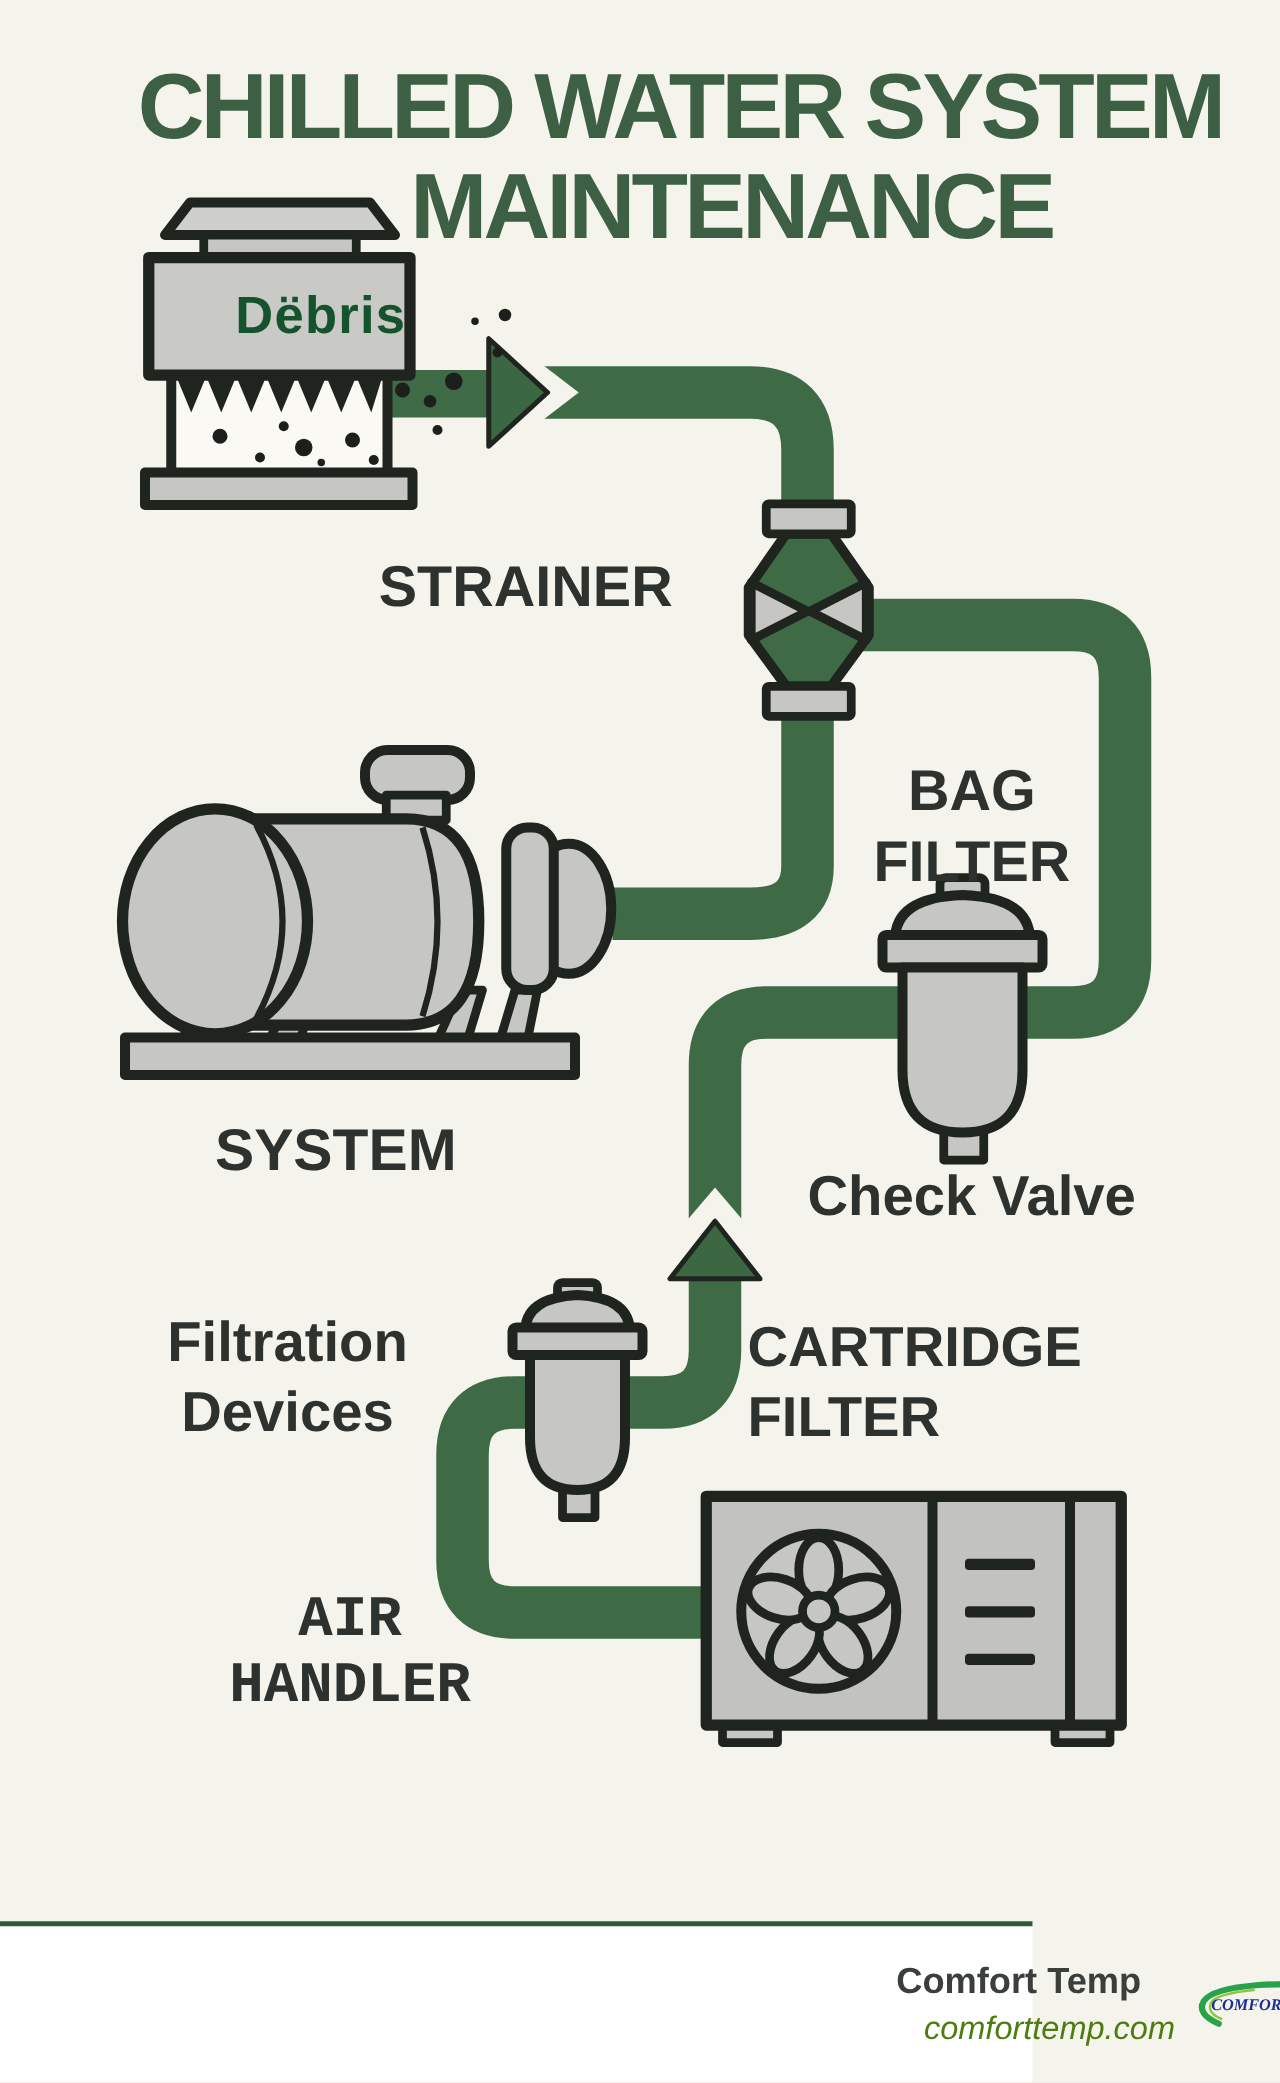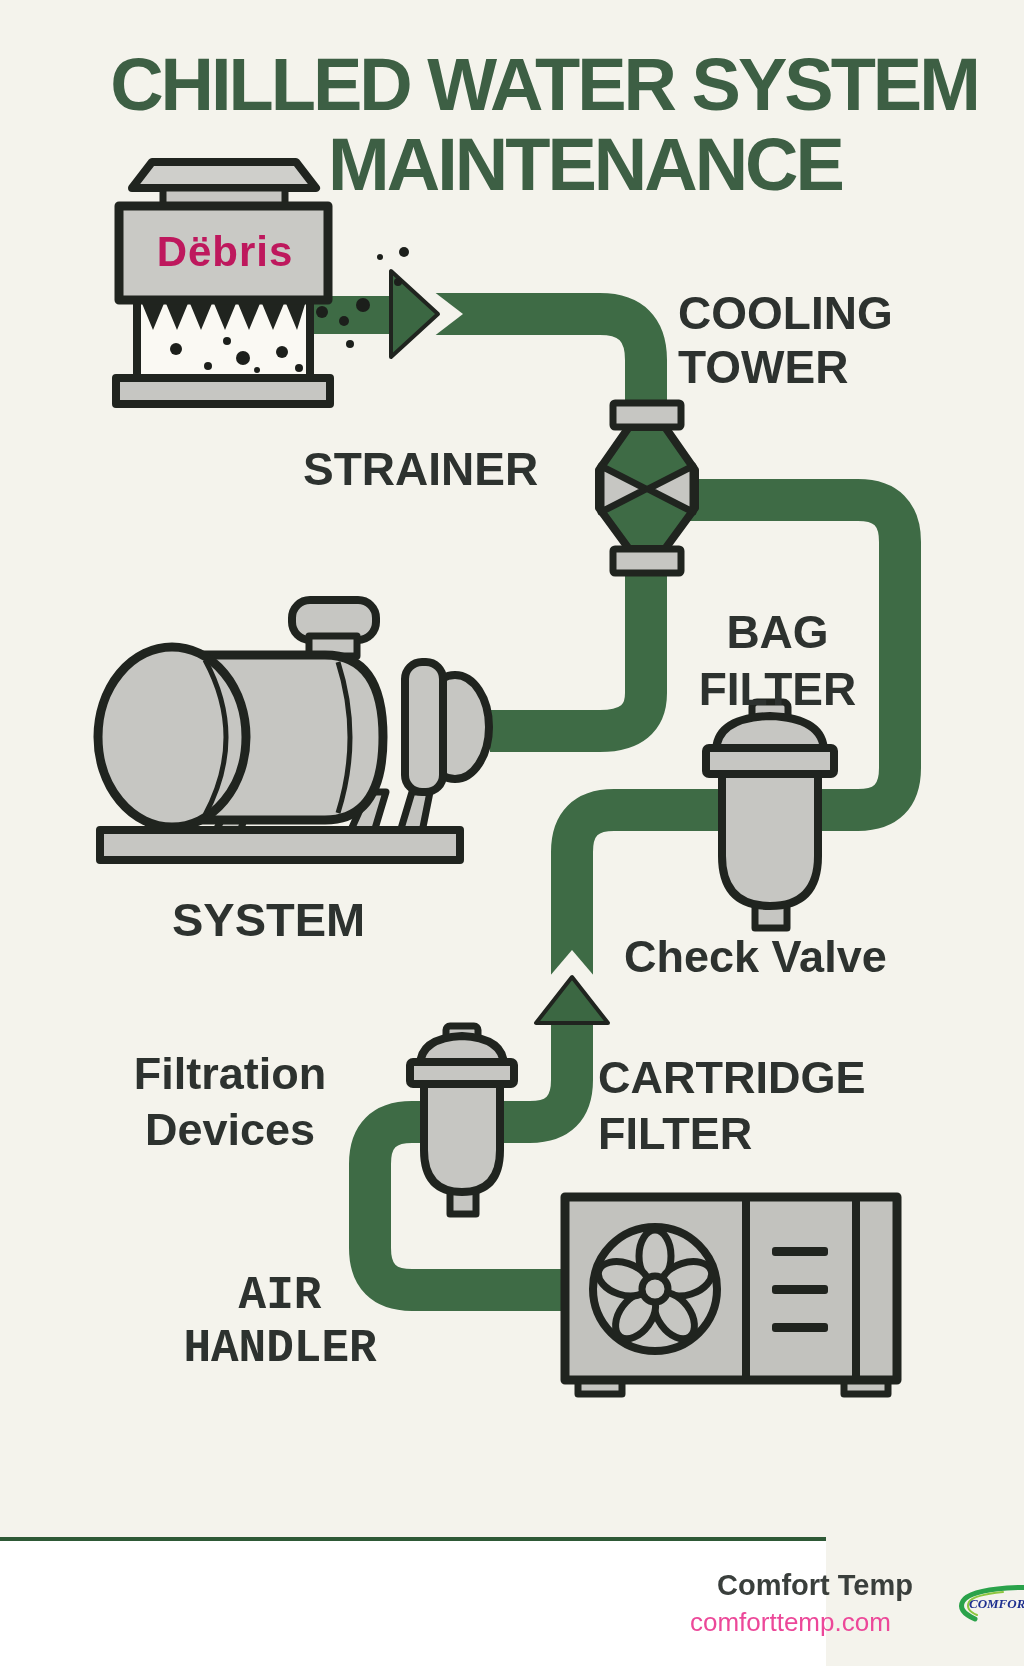--- a/index.html
+++ b/index.html
@@ -12,35 +12,35 @@
   .title-line{
     color:#3d5f44;font-weight:bold;font-size:74px;letter-spacing:-3px;
     text-align:center;white-space:nowrap;
   }
   .label{
     color:#2d322f;font-weight:bold;font-size:46px;line-height:1.18;
     white-space:pre-line;letter-spacing:0px;
   }
   .label.center{text-align:center;}
   .debris-text{
-    color:#be185d;font-weight:bold;font-size:42px;text-align:center;
+    color:#14532d;font-weight:bold;font-size:42px;text-align:right;
     letter-spacing:1px;
   }
   svg.scene{position:absolute;left:0;top:0;}
   .footer{
     position:absolute;left:0;top:1537px;width:826px;height:129px;
     background:#ffffff;border-top:4px solid #2e5936;box-sizing:border-box;
   }
   .brand-name{
     position:absolute;left:690px;top:28px;width:250px;text-align:center;
     color:#3a3f3c;font-weight:bold;font-size:29px;
   }
   .brand-site{
-    position:absolute;left:690px;top:66px;width:250px;text-align:left;
-    color:#ec4899;font-size:26px;font-weight:normal;
+    position:absolute;left:690px;top:66px;width:250px;text-align:right;
+    color:#4d7c0f;font-size:26px;font-weight:normal;font-style:italic;
   }
   .logo{
     position:absolute;left:955px;top:42px;width:106px;height:44px;
   }
   .logo .logo-text{
     position:absolute;left:14px;top:13px;width:92px;
     font-family:"Liberation Serif","DejaVu Serif",serif;
     font-style:italic;font-weight:bold;font-size:13px;color:#1d2f8f;
     letter-spacing:0px;white-space:nowrap;
   }
@@ -183,29 +183,27 @@
       <g fill="#20241f" stroke="none">
         <rect x="772" y="1247" width="56" height="9" rx="3"></rect>
         <rect x="772" y="1285" width="56" height="9" rx="3"></rect>
         <rect x="772" y="1323" width="56" height="9" rx="3"></rect>
       </g>
     </g>
   </svg>
 
   <div class="abs debris-text" style="left:125px;top:228px;width:200px;">Dëbris</div>
 
-  <div class="abs label" style="left:678px;top:286px;">COOLING
-TOWER</div>
 
   <div class="abs label" style="left:303px;top:442px;">STRAINER</div>
 
   <div class="abs label center" style="left:655px;top:580px;width:245px;line-height:1.24;margin-top:24px;">BAG
 FILTER</div>
 
-  <div class="abs label" style="left:624px;top:930px;font-size:45px;text-align:center;">Check Valve</div>
+  <div class="abs label" style="left:646px;top:930px;font-size:45px;text-align:center;">Check Valve</div>
 
   <div class="abs label" style="left:172px;top:892px;font-size:47px;">SYSTEM</div>
 
   <div class="abs label center" style="left:95px;top:1046px;width:270px;font-size:45px;line-height:1.24;">Filtration
 Devices</div>
 
   <div class="abs label" style="left:598px;top:1050px;font-size:45px;line-height:1.24;">CARTRIDGE
 FILTER</div>
 
   <div class="abs label center" style="left:130px;top:1270px;width:300px;line-height:1.15;font-family:Liberation Mono, monospace;">AIR

